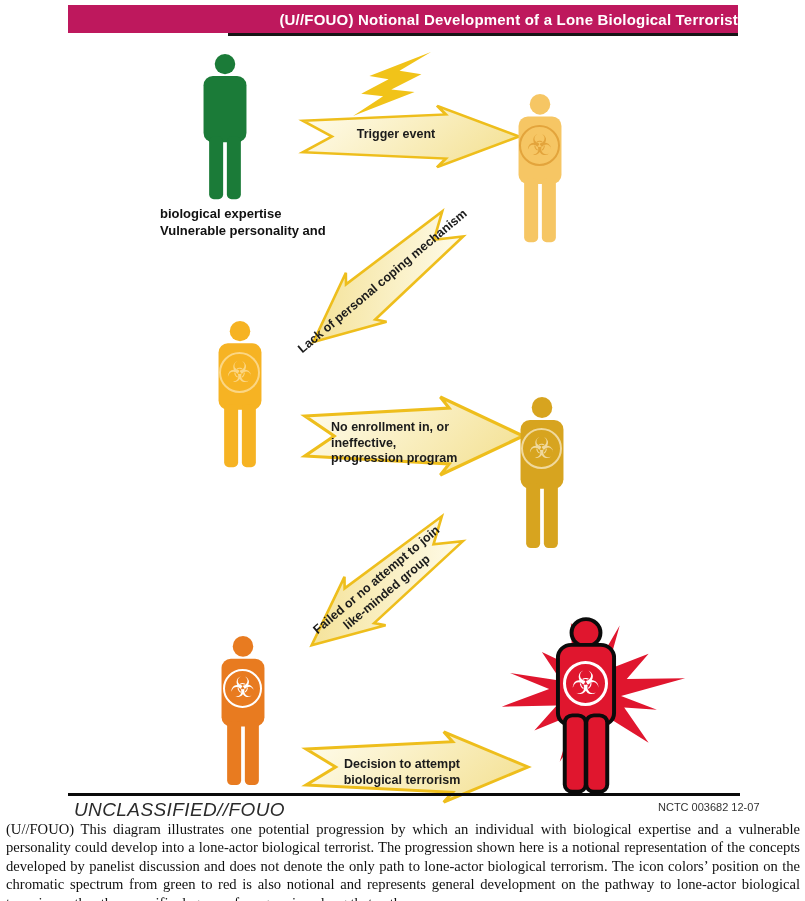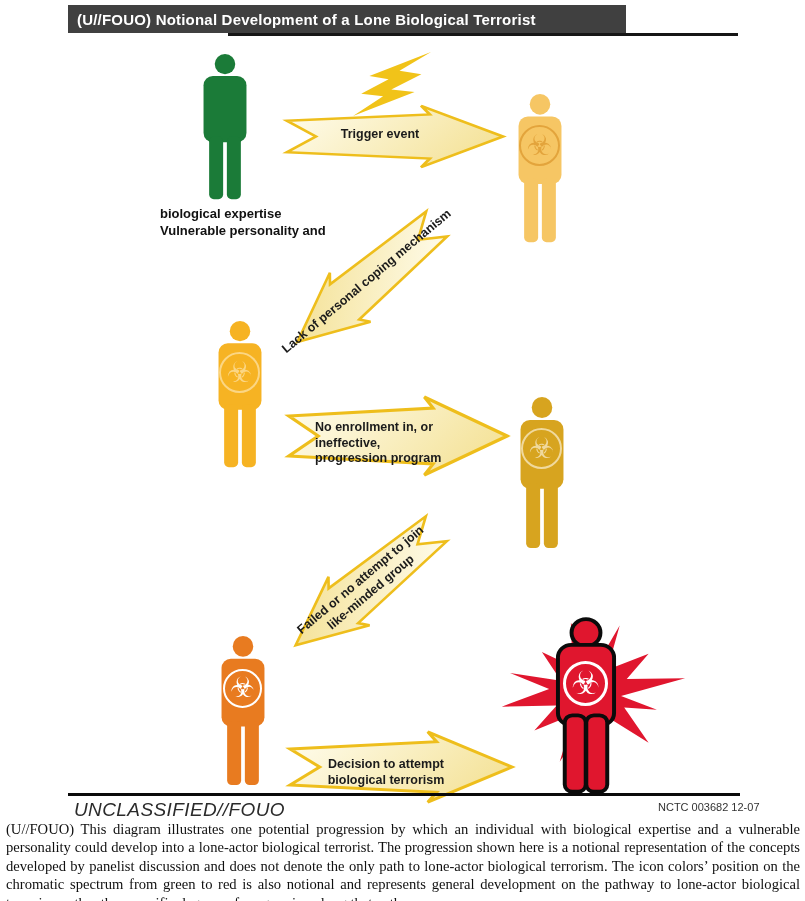--- a/index.html
+++ b/index.html
@@ -1,35 +1,35 @@
 <!DOCTYPE html>
 <html><head>
 <meta charset="utf-8">
 <style>
   html,body{margin:0;padding:0;background:#fff;}
   #canvas{position:relative;width:805px;height:901px;background:#fff;overflow:hidden;
           font-family:"Liberation Sans",sans-serif;}
   .abs{position:absolute;}
 
   
-  .header-bar{left:68px;top:5px;width:558px;height:28px;background:#404040;color:#fff;
-              display:flex;align-items:center;}
+  .header-bar{left:68px;top:5px;width:670px;height:28px;background:#be185d;color:#fff;
+              display:flex;align-items:center;justify-content:flex-end;}
   .header-bar span{padding-left:9px;font-size:15px;font-weight:700;letter-spacing:.2px;}
   .header-shadow{left:228px;top:33px;width:510px;height:3px;background:#161616;}
 
   
   .person{position:absolute;}
   .person svg{position:absolute;left:0;top:0;width:100%;height:100%;overflow:visible;}
   .badge{position:absolute;border:2.5px solid currentColor;border-radius:50%;
          display:flex;align-items:center;justify-content:center;
          font-family:"DejaVu Sans",sans-serif;box-sizing:border-box;}
   .badge span{display:block;transform:translateY(-1px);}
 
   
-  .arrow{position:absolute;}
+  .arrow{position:absolute;margin-left:16px;}
   .arrow svg{position:absolute;left:0;top:0;width:100%;height:100%;overflow:visible;}
   .alabel{font-size:12.5px;font-weight:600;color:#1b1b1b;line-height:1.25;}
   .diag-label{position:absolute;left:50%;top:50%;width:230px;text-align:center;}
 
   .stage-caption{left:160px;top:206px;width:200px;font-size:13px;font-weight:600;
                  color:#111;line-height:1.3;}
 
   
   .footer-rule{left:68px;top:793px;width:672px;height:3px;background:#0a0a0a;}
   .classification{left:74px;top:799px;font-size:19px;font-style:italic;color:#2b2b2b;

